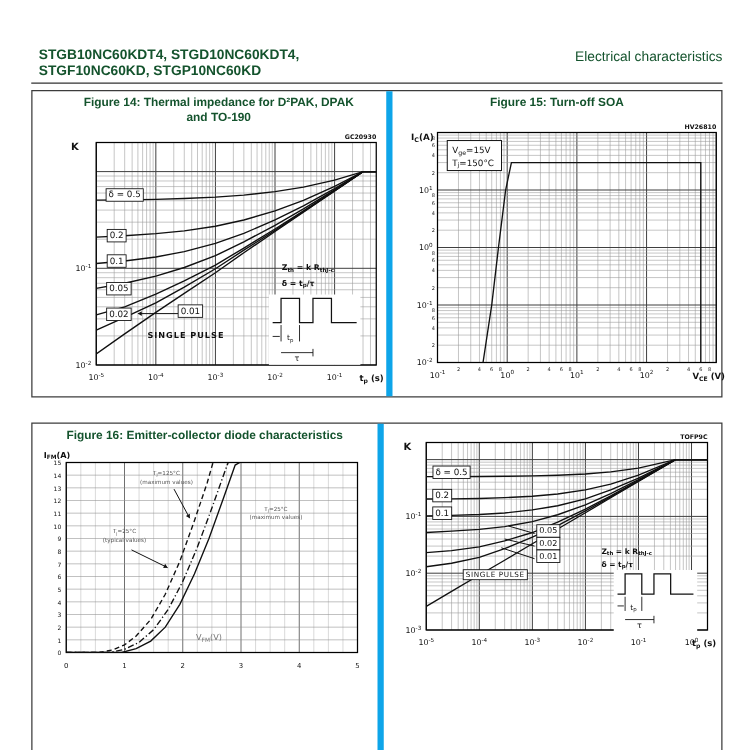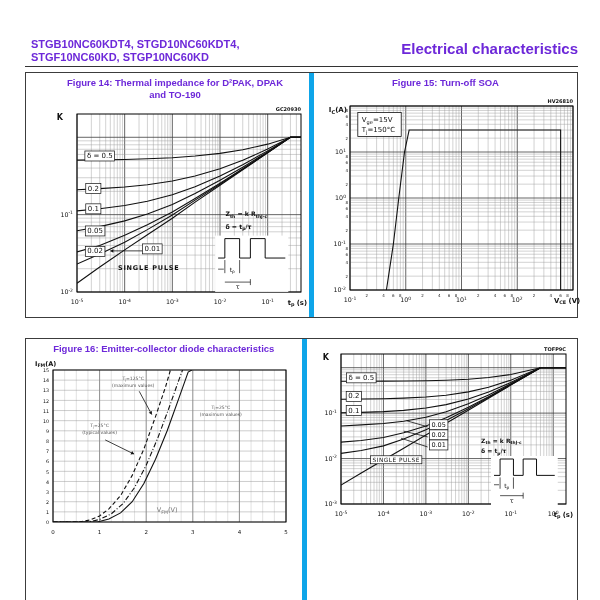--- a/index.html
+++ b/index.html
@@ -1,18 +1,18 @@
 <!DOCTYPE html>
 <html><head>
 <meta charset="utf-8">
 <style>
   html,body{margin:0;padding:0;background:#e8e8e8;}
-  .page{position:relative;width:600px;height:600px;background:#ffffff;font-family:"Liberation Sans",sans-serif;color:#6d28d9;overflow:hidden;}
+  .page{position:relative;width:600px;height:600px;background:#ffffff;font-family:"Liberation Sans",sans-serif;color:#14532d;overflow:hidden;}
   .hdr-left{position:absolute;left:31px;top:38px;font-size:11px;font-weight:bold;line-height:13px;}
-  .hdr-right{position:absolute;right:22px;top:40px;font-size:15px;font-weight:bold;}
+  .hdr-right{position:absolute;right:22px;top:40px;font-size:11px;font-weight:normal;}
   .rule{position:absolute;left:25px;width:553px;top:66px;height:1px;background:#333;}
   .figrow{position:absolute;left:25px;width:553px;border:1px solid #3c3c3c;display:flex;background:#fff;box-sizing:border-box;}
   .figcell{width:50%;box-sizing:border-box;padding-top:2px;}
   .figcell + .figcell{border-left:5px solid #0ea5e9;}
   .figtitle{font-weight:bold;font-size:9.5px;text-align:center;line-height:12px;padding:2px 6px 0 6px;}
   svg{display:block;margin:1px auto 0 auto;font-family:"DejaVu Sans",sans-serif;}
 </style>
 </head>
 <body>
 

